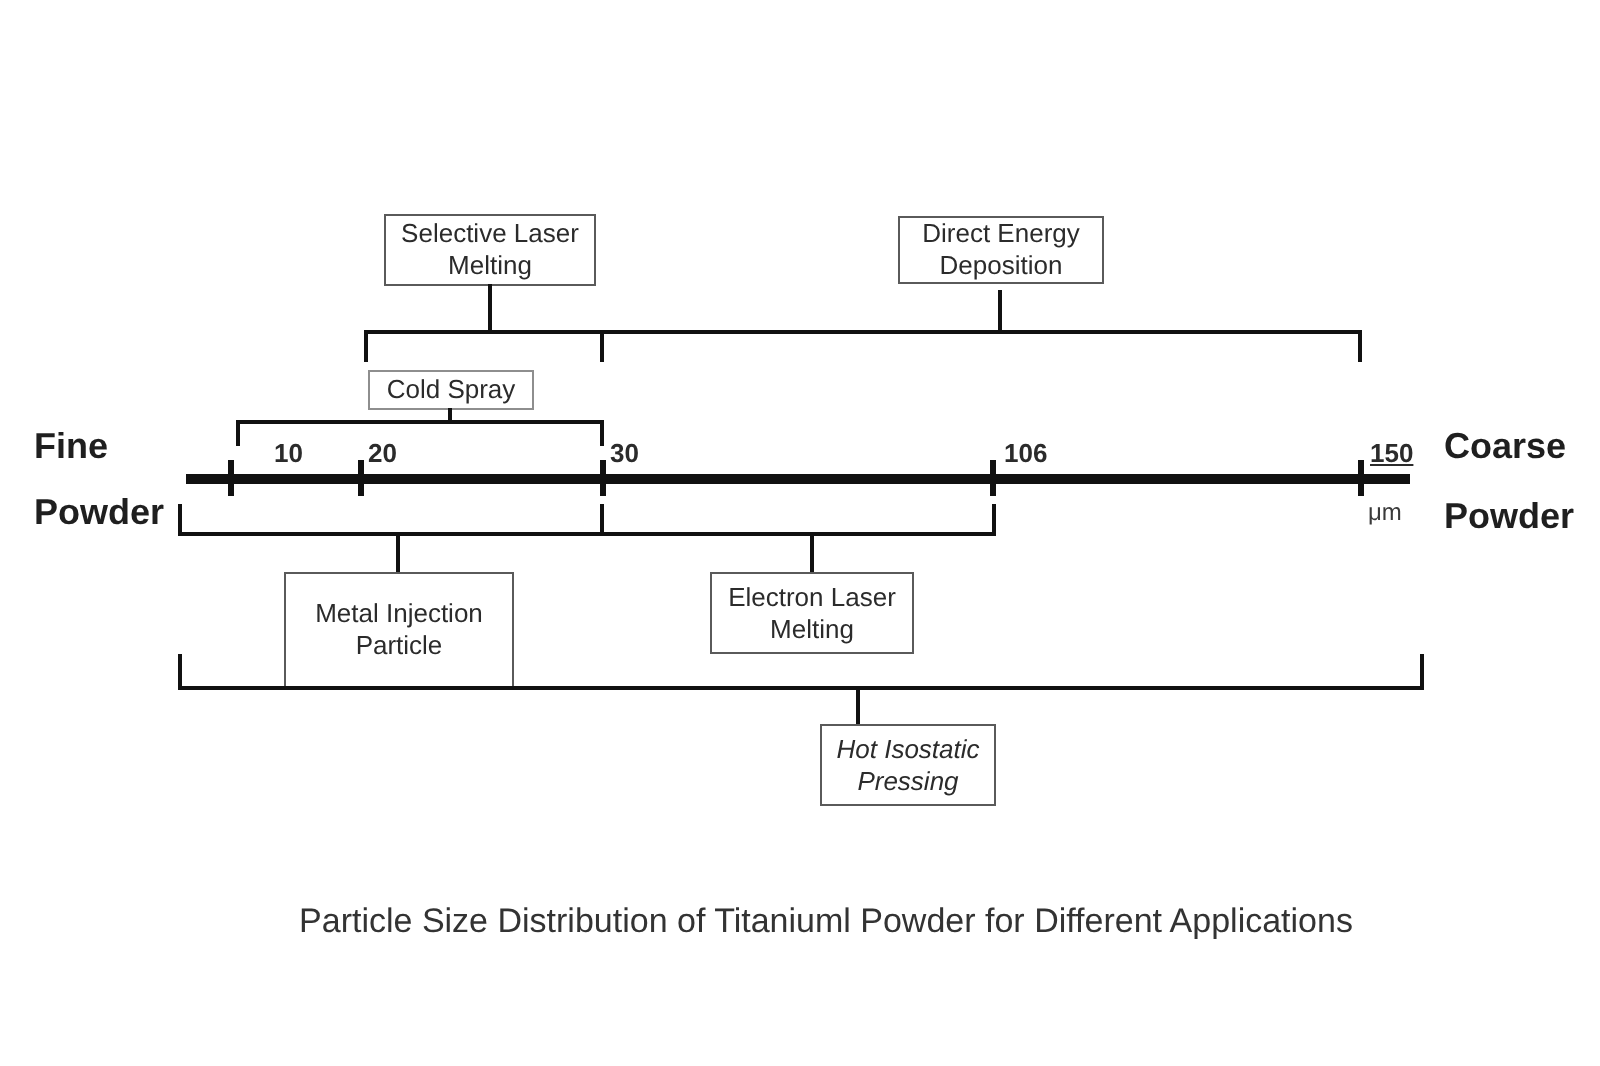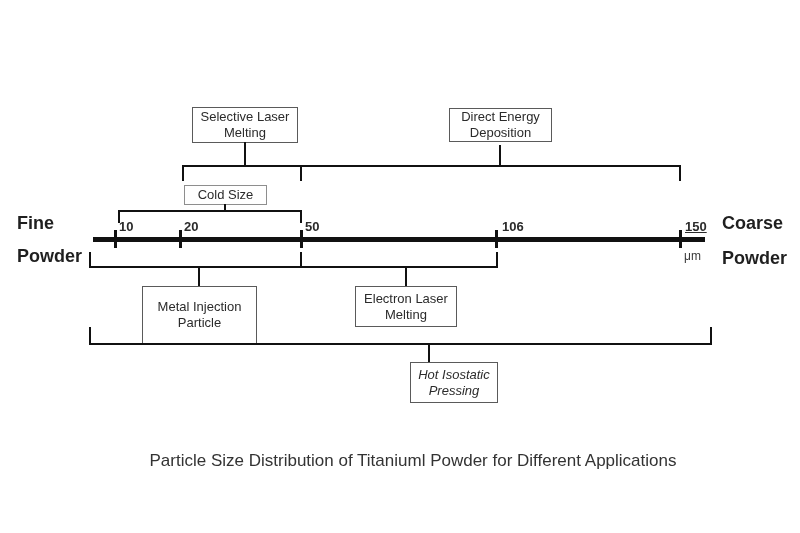--- a/index.html
+++ b/index.html
@@ -73,21 +73,21 @@
     <span>Selective Laser</span>
     <span>Melting</span>
   </div>
 
   <div class="box" style="left:449px; top:108px; width:103px; height:34px;">
     <span>Direct Energy</span>
     <span>Deposition</span>
   </div>
 
   <div class="box light" style="left:184px; top:185px; width:83px; height:20px;">
-    <span>Cold Size</span>
+    <span>Cold Spray</span>
   </div>
 
   <div class="box" style="left:142px; top:286px; width:115px; height:58px;">
     <span>Metal Injection</span>
     <span>Particle</span>
   </div>
 
   <div class="box" style="left:355px; top:286px; width:102px; height:41px;">
     <span>Electron Laser</span>
     <span>Melting</span>
@@ -110,23 +110,23 @@
   <div class="vl" style="left:300px; top:210px; height:13px;"></div>
   <div class="vl" style="left:224px; top:204px; height:8px;"></div>
 
   <div class="axis-main" style="left:93px; top:237px; width:612px;"></div>
   <div class="axis-tick" style="left:114px; top:230px;"></div>
   <div class="axis-tick" style="left:179px; top:230px;"></div>
   <div class="axis-tick" style="left:300px; top:230px;"></div>
   <div class="axis-tick" style="left:495px; top:230px;"></div>
   <div class="axis-tick" style="left:679px; top:230px;"></div>
 
-  <div class="tick-label" style="left:119px; top:219px;">10</div>
+  <div class="tick-label" style="left:137px; top:219px;">10</div>
   <div class="tick-label" style="left:184px; top:219px;">20</div>
-  <div class="tick-label" style="left:305px; top:219px;">50</div>
+  <div class="tick-label" style="left:305px; top:219px;">30</div>
   <div class="tick-label" style="left:502px; top:219px;">106</div>
   <div class="tick-label" style="left:685px; top:219px;text-decoration:underline;">150</div>
   <div class="unit-label" style="left:684px; top:249px;">μm</div>
 
   <div class="end-label" style="left:17px; top:213px;">Fine</div>
   <div class="end-label" style="left:17px; top:246px;">Powder</div>
   <div class="end-label" style="left:722px; top:213px;">Coarse</div>
   <div class="end-label" style="left:722px; top:248px;">Powder</div>
 
   <div class="hl" style="left:89px; top:266px; width:409px;"></div>

